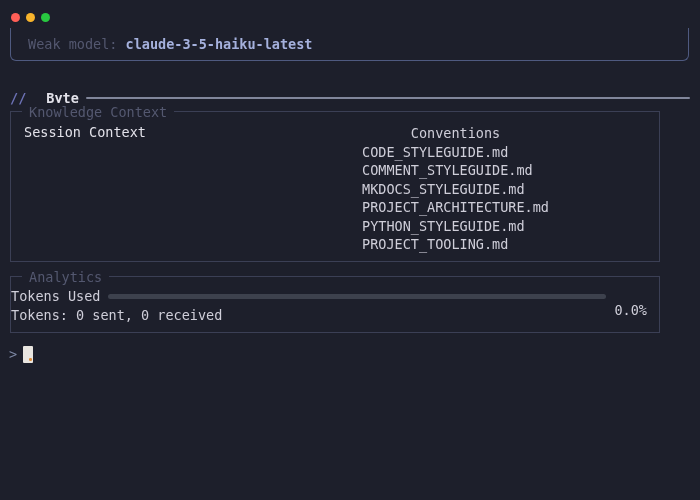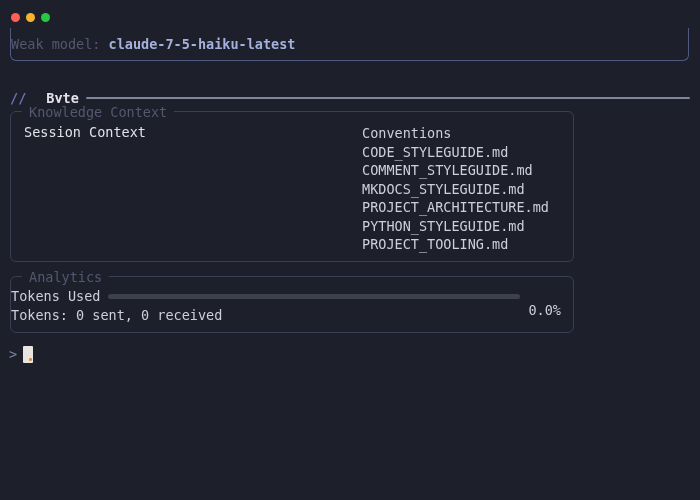--- a/index.html
+++ b/index.html
@@ -36,50 +36,51 @@
   .dot.yellow{background:#f8b42c;}
   .dot.green{background:#28c840;}
 
   
   .model-box{
     position:absolute;left:10px;top:28px;width:679px;height:33px;
     border:1px solid var(--border-input);
     border-top:none;
     border-radius:0 0 6px 6px;
     display:flex;align-items:center;
+    padding-left:17px;
   }
   .model-box .label{color:var(--dim);white-space:pre;}
   .model-box .value{color:var(--value-blue);font-weight:bold;}
 
   
   .app-header{
     position:absolute;left:10px;top:89px;width:680px;height:18px;
     display:flex;align-items:center;
   }
   .app-header .slashes{color:var(--slash-purple);font-weight:bold;white-space:pre;}
   .app-header .name{color:var(--text-bright);font-weight:bold;margin-left:20px;}
   .app-header .rule{flex:1;height:2px;background:var(--rule);margin-left:7px;border-radius:1px;}
 
   
   .panel{
-    position:absolute;left:10px;width:564px;
+    position:absolute;left:10px;width:650px;
     border:1px solid var(--border-dim);
-    border-radius:6px;
+    border-radius:0;
   }
   .panel-title{
     position:absolute;top:-9px;left:11px;
     background:var(--bg);
     padding:0 7px;
     color:var(--dim);
     line-height:18px;
   }
   .knowledge{top:111px;height:151px;}
   .kc-left{position:absolute;left:13px;top:12px;color:var(--text-bright);font-weight:normal;}
   .kc-right{position:absolute;left:351px;top:12px;line-height:18.5px;}
-  .kc-right .group{color:var(--purple);}
+  .kc-right .group{color:var(--purple);text-align:center;}
   .kc-right .file{display:block;color:var(--text);}
 
   .analytics{top:276px;height:57px;padding:10px 12px 0 0;}
   .mem-row{display:flex;align-items:center;height:18.5px;}
   .mem-row .mem-label{color:var(--text);white-space:pre;}
   .mem-bar{flex:1;height:5px;background:var(--track);border-radius:3px;margin:0 8px;position:relative;overflow:hidden;}
   .mem-fill{position:absolute;left:0;top:0;bottom:0;width:0%;background:#8b84c6;border-radius:3px;}
   .mem-row .mem-pct{color:var(--text);margin-top:27px;}
   .stats-row{display:flex;justify-content:space-between;height:18.5px;align-items:center;}
   .stats-row span{color:var(--text);}
@@ -103,21 +104,21 @@
 <div class="screen">
 
   <div class="traffic">
     <span class="dot red"></span>
     <span class="dot yellow"></span>
     <span class="dot green"></span>
   </div>
 
   <div class="model-box">
     <span class="label">Weak model: </span>
-    <span class="value">claude-7-5-haiku-latest</span>
+    <span class="value">claude-3-5-haiku-latest</span>
   </div>
 
   <div class="app-header">
     <span class="slashes">//</span>
     <span class="name">Byte</span>
     <span class="rule"></span>
   </div>
 
   <div class="panel knowledge">
     <span class="panel-title">Knowledge Context</span>

